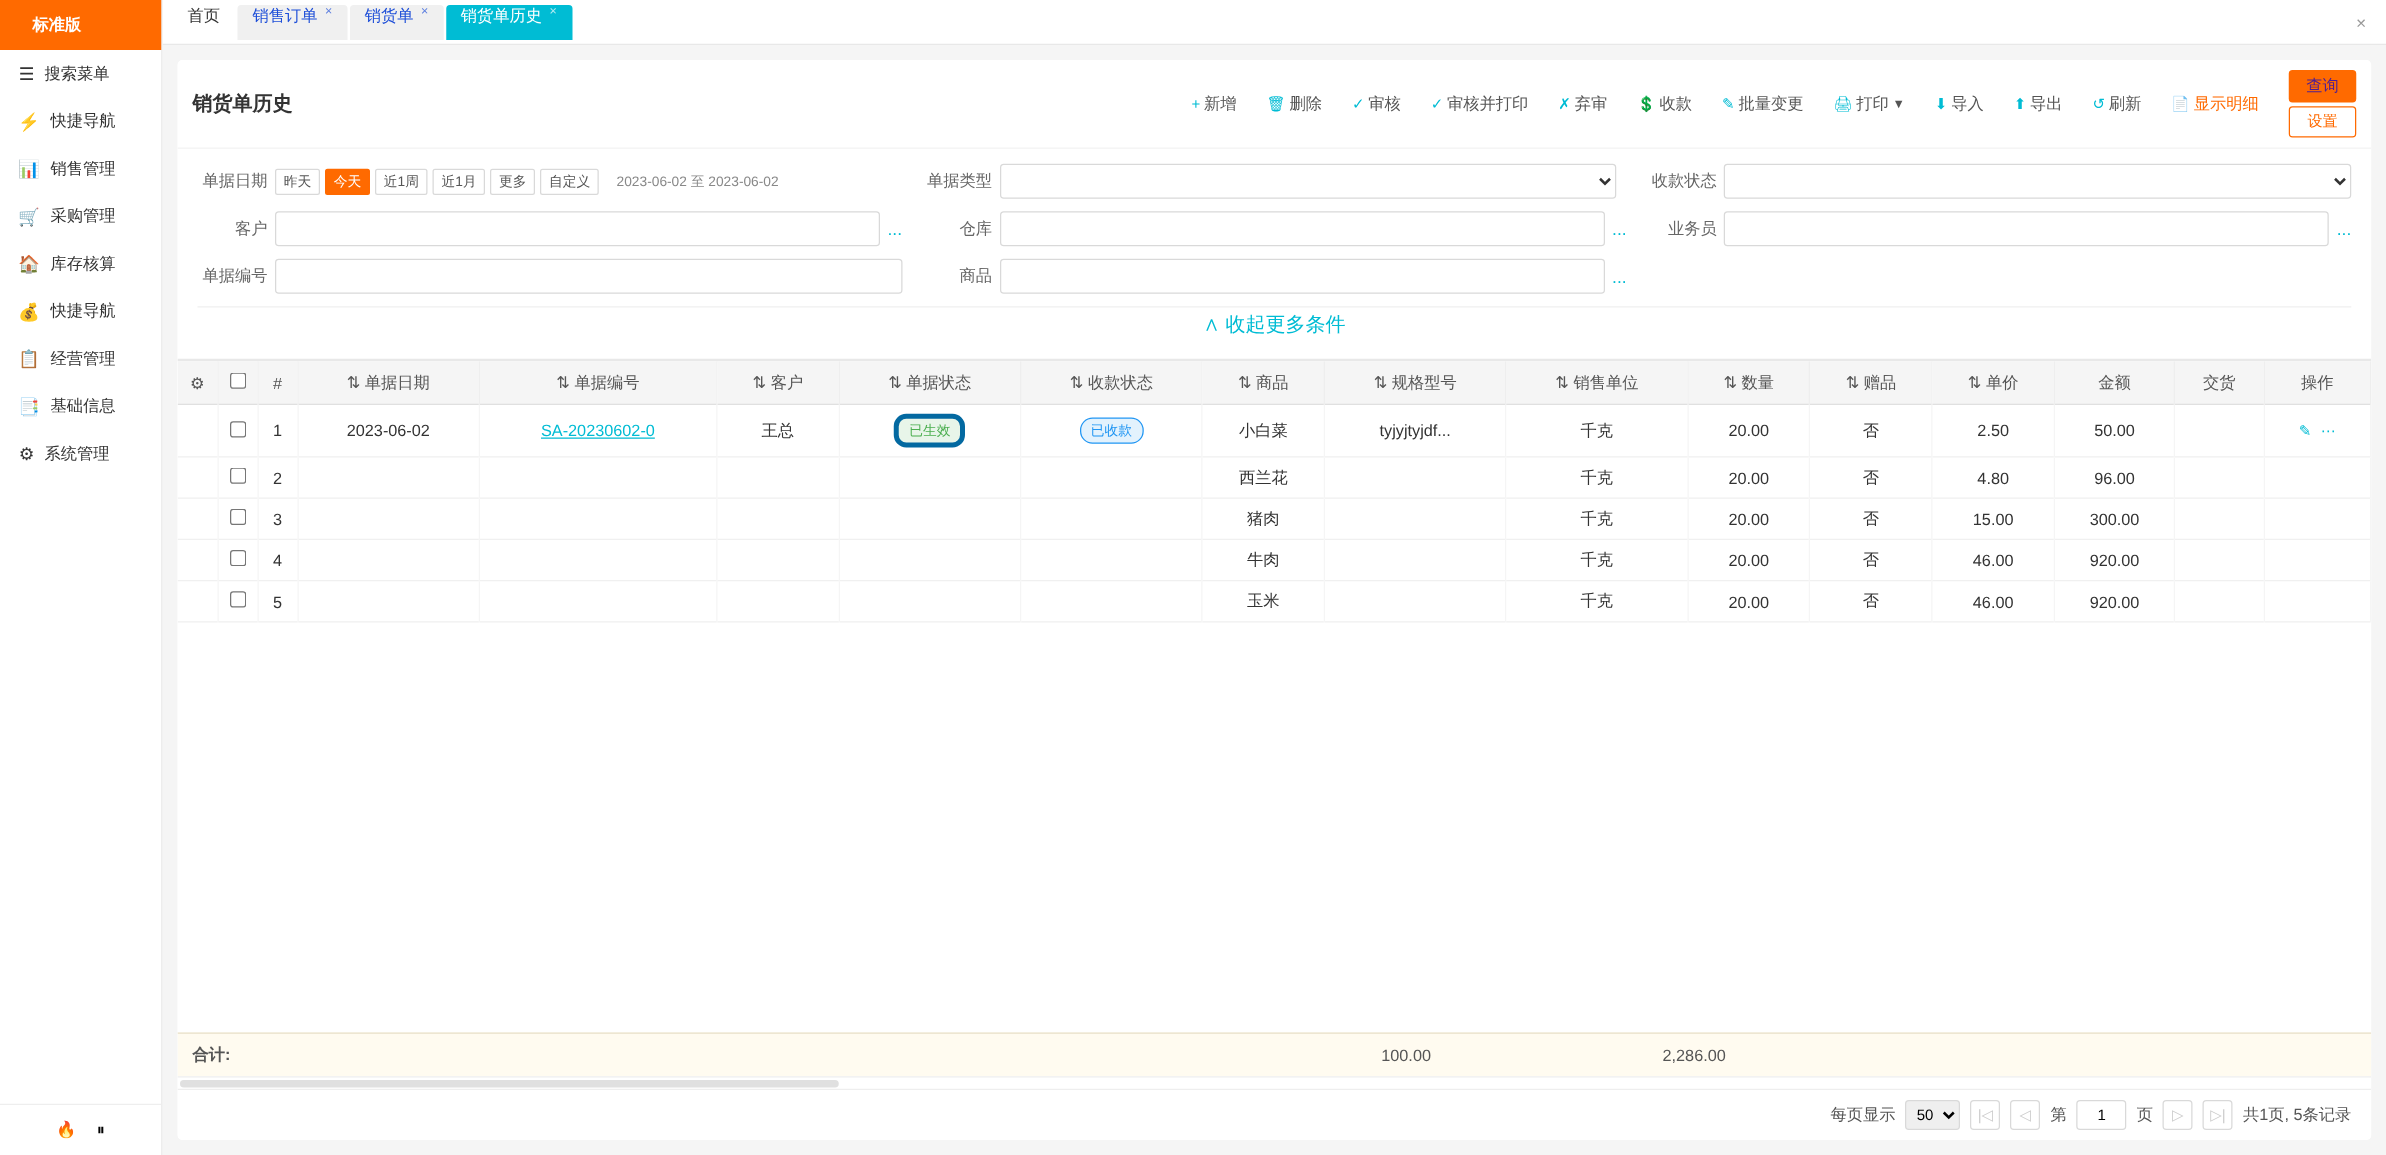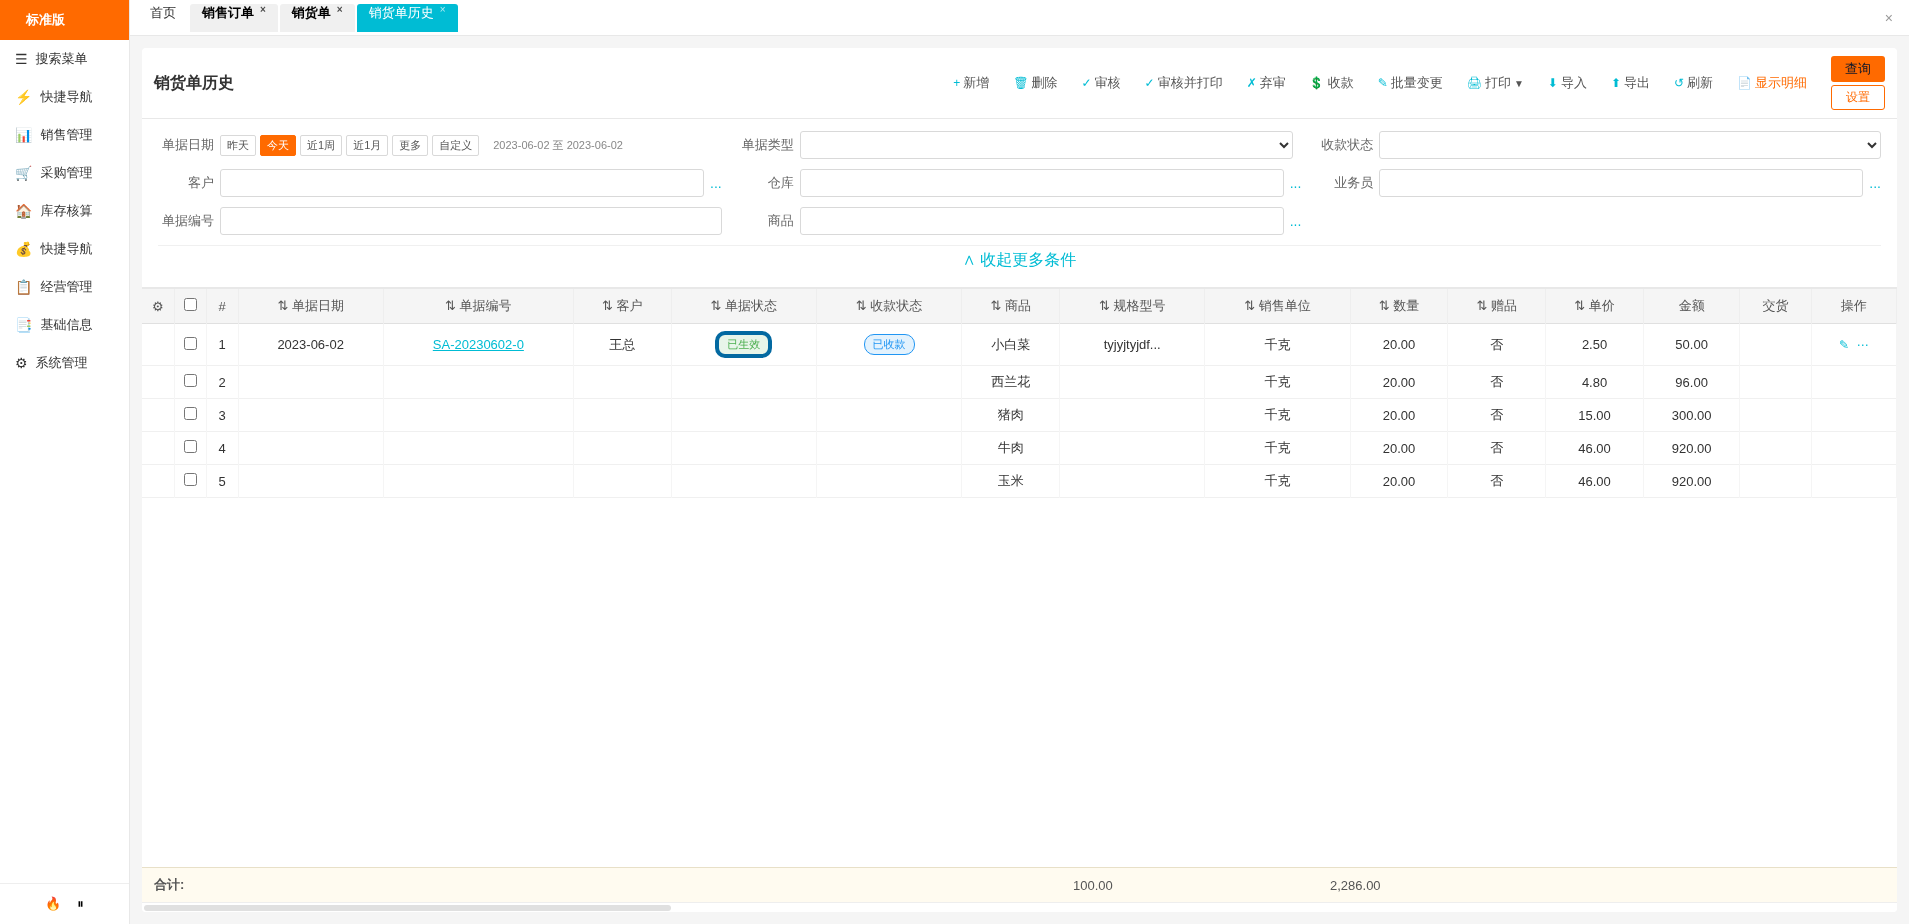--- a/index.html
+++ b/index.html
@@ -67,21 +67,21 @@
       height: 28px;
       border-radius: 3px 3px 0 0;
       cursor: pointer;
       color: #666;
       gap: 6px;
       white-space: nowrap;
       font-size: 12px;
     }
     .tab.home { background: transparent; color: #333; }
     .tab.active { background: #00bcd4; color: #fff; }
-    .tab:not(.home):not(.active) { background: #f0f0f0; color: #000000; font-weight: bold; }
+    .tab:not(.home):not(.active) { background: #f0f0f0; color: #1d4ed8; }
     .tab .close-btn { font-size: 10px; color: inherit; opacity: 0.7; cursor: pointer; }
     .tab-close-main { margin-left: auto; color: #999; cursor: pointer; font-size: 14px; padding: 0 8px; }
 
     
     .page-content {
       flex: 1;
       overflow: hidden;
       display: flex;
       flex-direction: column;
       background: #f5f5f5;
@@ -116,21 +116,21 @@
       padding: 3px 8px;
       cursor: pointer;
       color: #555;
       font-size: 12px;
       border-radius: 3px;
       white-space: nowrap;
     }
     .toolbar-btn .btn-icon { font-size: 12px; color: #00bcd4; }
     .btn-query {
       background: #ff6a00;
-      color: #0f172a;
+      color: #4c1d95;
       border: none;
       padding: 4px 14px;
       border-radius: 3px;
       cursor: pointer;
       font-size: 13px;
       text-align: right;
     }
     .btn-settings {
       background: #fff;
       color: #ff6a00;
@@ -638,24 +638,38 @@
     <td></td>
     <td></td>
   </tr>
             </tbody>
         </table>
       </div>
 
       <div class="table-footer">
         <span class="footer-total">合计:</span>
         <div style="flex:1; display:flex; justify-content:space-around; align-items:center;">
-          <span style="position:absolute; left:1073px;">100.00</span>
+          <span style="position:absolute; left:1105px;">100.00</span>
           <span style="position:absolute; left:1330px;">2,286.00</span>
         </div>
       </div>
 
       <div style="background:#fff; height:10px; border-top:1px solid #eee;">
         <div style="height:6px; margin:2px; background:#e0e0e0; border-radius:3px; width:30%;"></div>
       </div>
 
+      <div class="pagination-bar">
+        <span>每页显示</span>
+        <select class="per-page-select">
+          <option>50</option>
+        </select>
+        <button class="page-btn disabled">|◁</button>
+        <button class="page-btn disabled">◁</button>
+        <span>第</span>
+        <input class="page-input" type="text" value="1" style="">
+        <span>页</span>
+        <button class="page-btn disabled">▷</button>
+        <button class="page-btn disabled">▷|</button>
+        <span>共1页, 5条记录</span>
+      </div>
     </div>
   </div>
 </div>
 
 </body></html>

